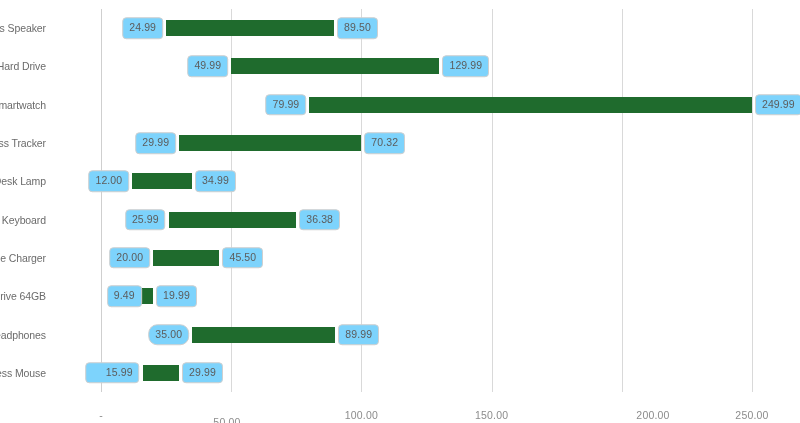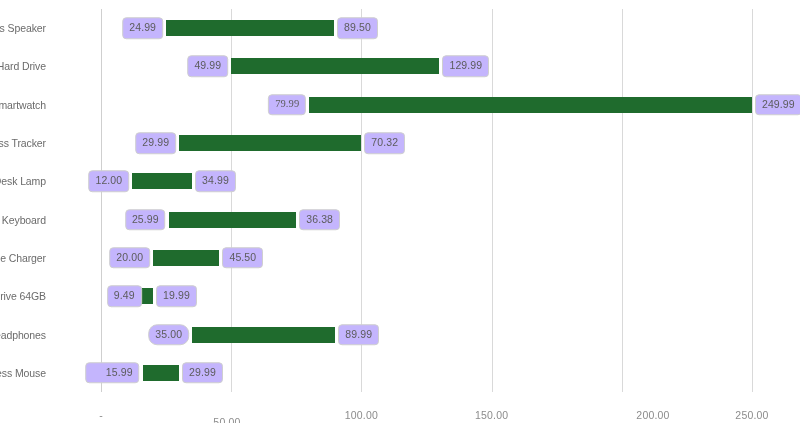--- a/index.html
+++ b/index.html
@@ -77,21 +77,21 @@
     top: 50%;
     transform: translateY(-50%);
     height: 16px;
     background: #1f6b2d;
   }
 
   .val-box {
     position: absolute;
     top: 50%;
     transform: translateY(-50%);
-    background: #c4b5fd;
+    background: #7dd3fc;
     border: 1px solid #cfcfcf;
     border-radius: 4px;
     font-size: 10.5px;
     color: #5c5c5c;
     line-height: 1;
     padding: 4px 6px 5px 6px;
     white-space: nowrap;
     letter-spacing: 0.1px;
   }
   .val-box.start { transform: translate(-100%, -50%); margin-left: -3px; }
@@ -119,21 +119,21 @@
         </div>
         <div class="row" style="top: 38.3px; height: 38.3px;">
           <div class="cat-label">External Hard Drive</div>
           <div class="bar" style="left: 130.174px; width: 208.32px; background: rgb(31, 107, 45);"></div>
           <div class="val-box start" style="left: 130.174px;">49.99</div>
           <div class="val-box end" style="left: 338.494px;">129.99</div>
         </div>
         <div class="row" style="top: 76.6px; height: 38.3px;">
           <div class="cat-label">Smartwatch</div>
           <div class="bar" style="left: 208.294px; width: 442.68px; background: rgb(31, 107, 45);"></div>
-          <div class="val-box start" style="left: 208.294px; font-family: Liberation Serif, serif;">79.99</div>
+          <div class="val-box start" style="left: 208.294px;">79.99</div>
           <div class="val-box end" style="left: 650.974px;">249.99</div>
         </div>
         <div class="row" style="top: 114.9px; height: 38.3px;">
           <div class="cat-label">Fitness Tracker</div>
           <div class="bar" style="left: 78.094px; width: 182.28px; background: rgb(31, 107, 45);"></div>
           <div class="val-box start" style="left: 78.094px;">29.99</div>
           <div class="val-box end" style="left: 260.374px;">70.32</div>
         </div>
         <div class="row" style="top: 153.2px; height: 38.3px;">
           <div class="cat-label">LED Desk Lamp</div>

